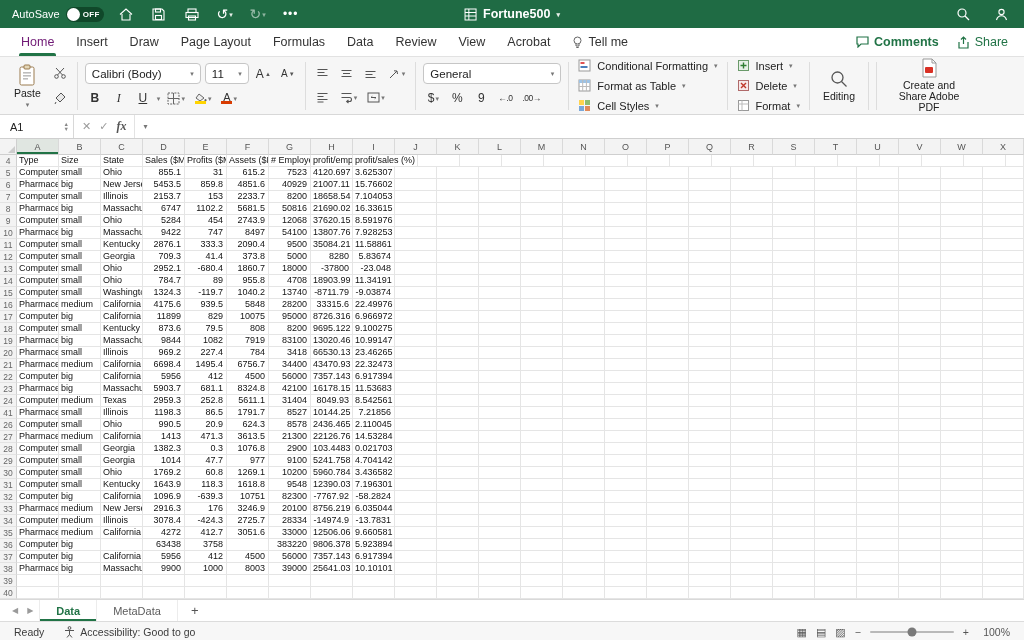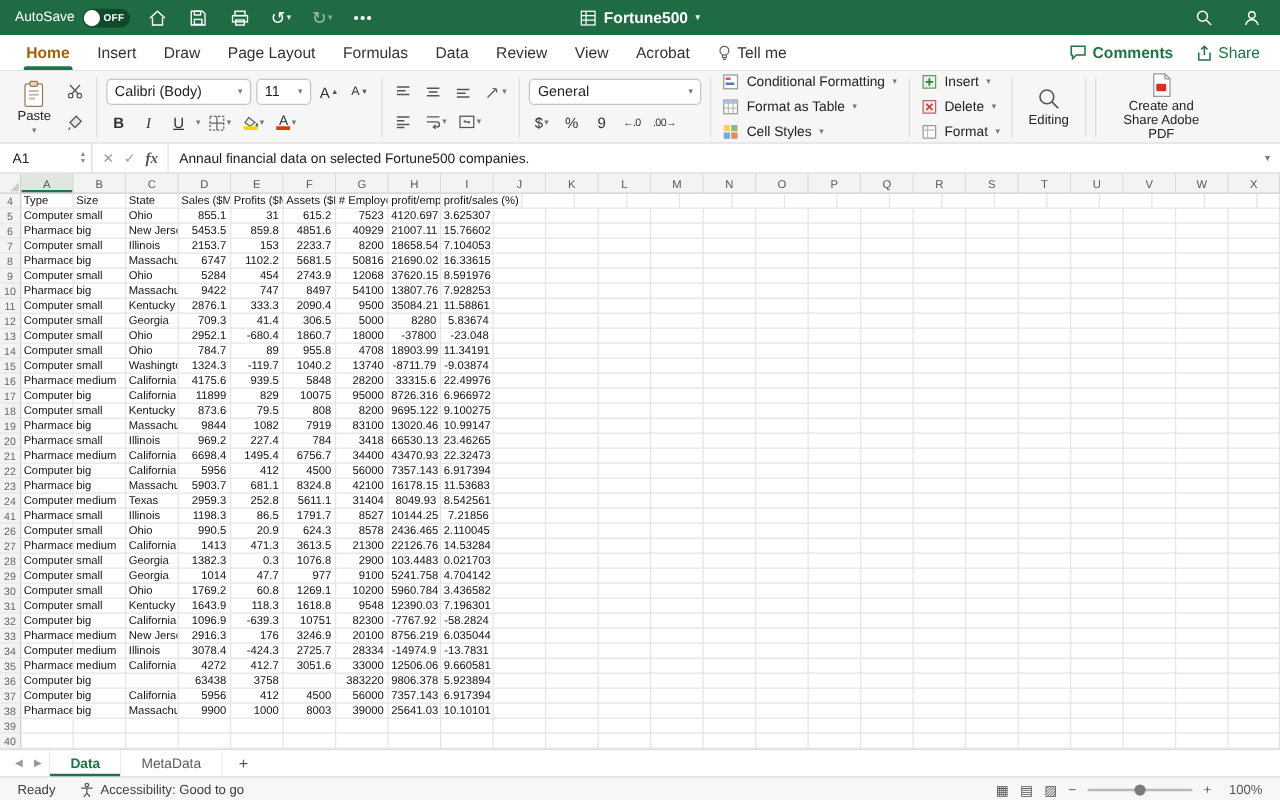--- a/index.html
+++ b/index.html
@@ -19,21 +19,21 @@
   .chev{font-size:7px;color:#e8f0ea;line-height:7px}
   .chevg{font-size:7px;color:#777;line-height:7px}
   .dim{opacity:.55}
   .dots{font-size:12px;letter-spacing:1px}
   .tb-center{position:absolute;left:50%;transform:translateX(-50%);display:flex;align-items:center;gap:6px;font-size:12.5px;font-weight:bold}
   .tb-right{margin-left:auto;display:flex;align-items:center;gap:16px}
 
   
   .tabrow{height:29px;background:#fff;border-bottom:1px solid #e2e2e2;display:flex;align-items:center;padding:0 10px}
   .tab{padding:0 11px;font-size:12.5px;color:#333;height:100%;display:flex;align-items:center;position:relative;gap:5px}
-  .tab.active{font-weight:700;color:#a16207}
+  .tab.active{font-weight:400;color:#701a75}
   .tab.active::after{content:"";position:absolute;left:9px;right:9px;bottom:0;height:3px;background:#217346;border-radius:2px 2px 0 0}
   .tabrow-right{margin-left:auto;display:flex;align-items:center;gap:18px;padding-right:6px}
   .greenlink{color:#217346;font-size:12.5px;display:flex;align-items:center;gap:5px}
   .greenlink.bold{font-weight:700}
 
   
   .ribbon{height:58px;background:#f6f6f6;border-bottom:1px solid #d8d8d8;display:flex;align-items:center;padding:2px 8px;gap:7px}
   .vdiv{width:1px;height:48px;background:#ddd;flex:0 0 1px}
   .rgroup{display:flex;flex-direction:column;justify-content:center;gap:4px}
   .g-paste{flex-direction:row;align-items:center;gap:3px}
@@ -482,21 +482,20 @@
     <span class="stepper">
         <span>▲</span>
         <span>▼</span>
       </span>
   </div>
   <div class="fbtns">
     <span class="xmark">✕</span>
     <span class="checkmark">✓</span>
     <span class="fx">fx</span>
   </div>
-  <div class="fcontent">Annaul financial data on selected Fortune500 companies.</div>
   <span class="fexpand"><span>▾</span></span>
 </div>
 
 <div class="gridwrap">
   <div class="colheads">
     <div class="corner"></div>
   <div class="colh selcol">A</div>
       <div class="colh">B</div>
       <div class="colh">C</div>
       <div class="colh">D</div>
@@ -738,21 +737,21 @@
         <div class="cell"></div>
         <div class="cell last"></div>
       </div>
       <div class="grow">
         <div class="rowh">12</div>
         <div class="cell tl">Computer</div>
         <div class="cell tl">small</div>
         <div class="cell tl">Georgia</div>
         <div class="cell tr">709.3</div>
         <div class="cell tr">41.4</div>
-        <div class="cell tr">306.5</div>
+        <div class="cell tr">373.8</div>
         <div class="cell tr">5000</div>
         <div class="cell tr">8280</div>
         <div class="cell tr">5.83674</div>
         <div class="cell"></div>
         <div class="cell"></div>
         <div class="cell"></div>
         <div class="cell"></div>
         <div class="cell"></div>
         <div class="cell"></div>
         <div class="cell"></div>

